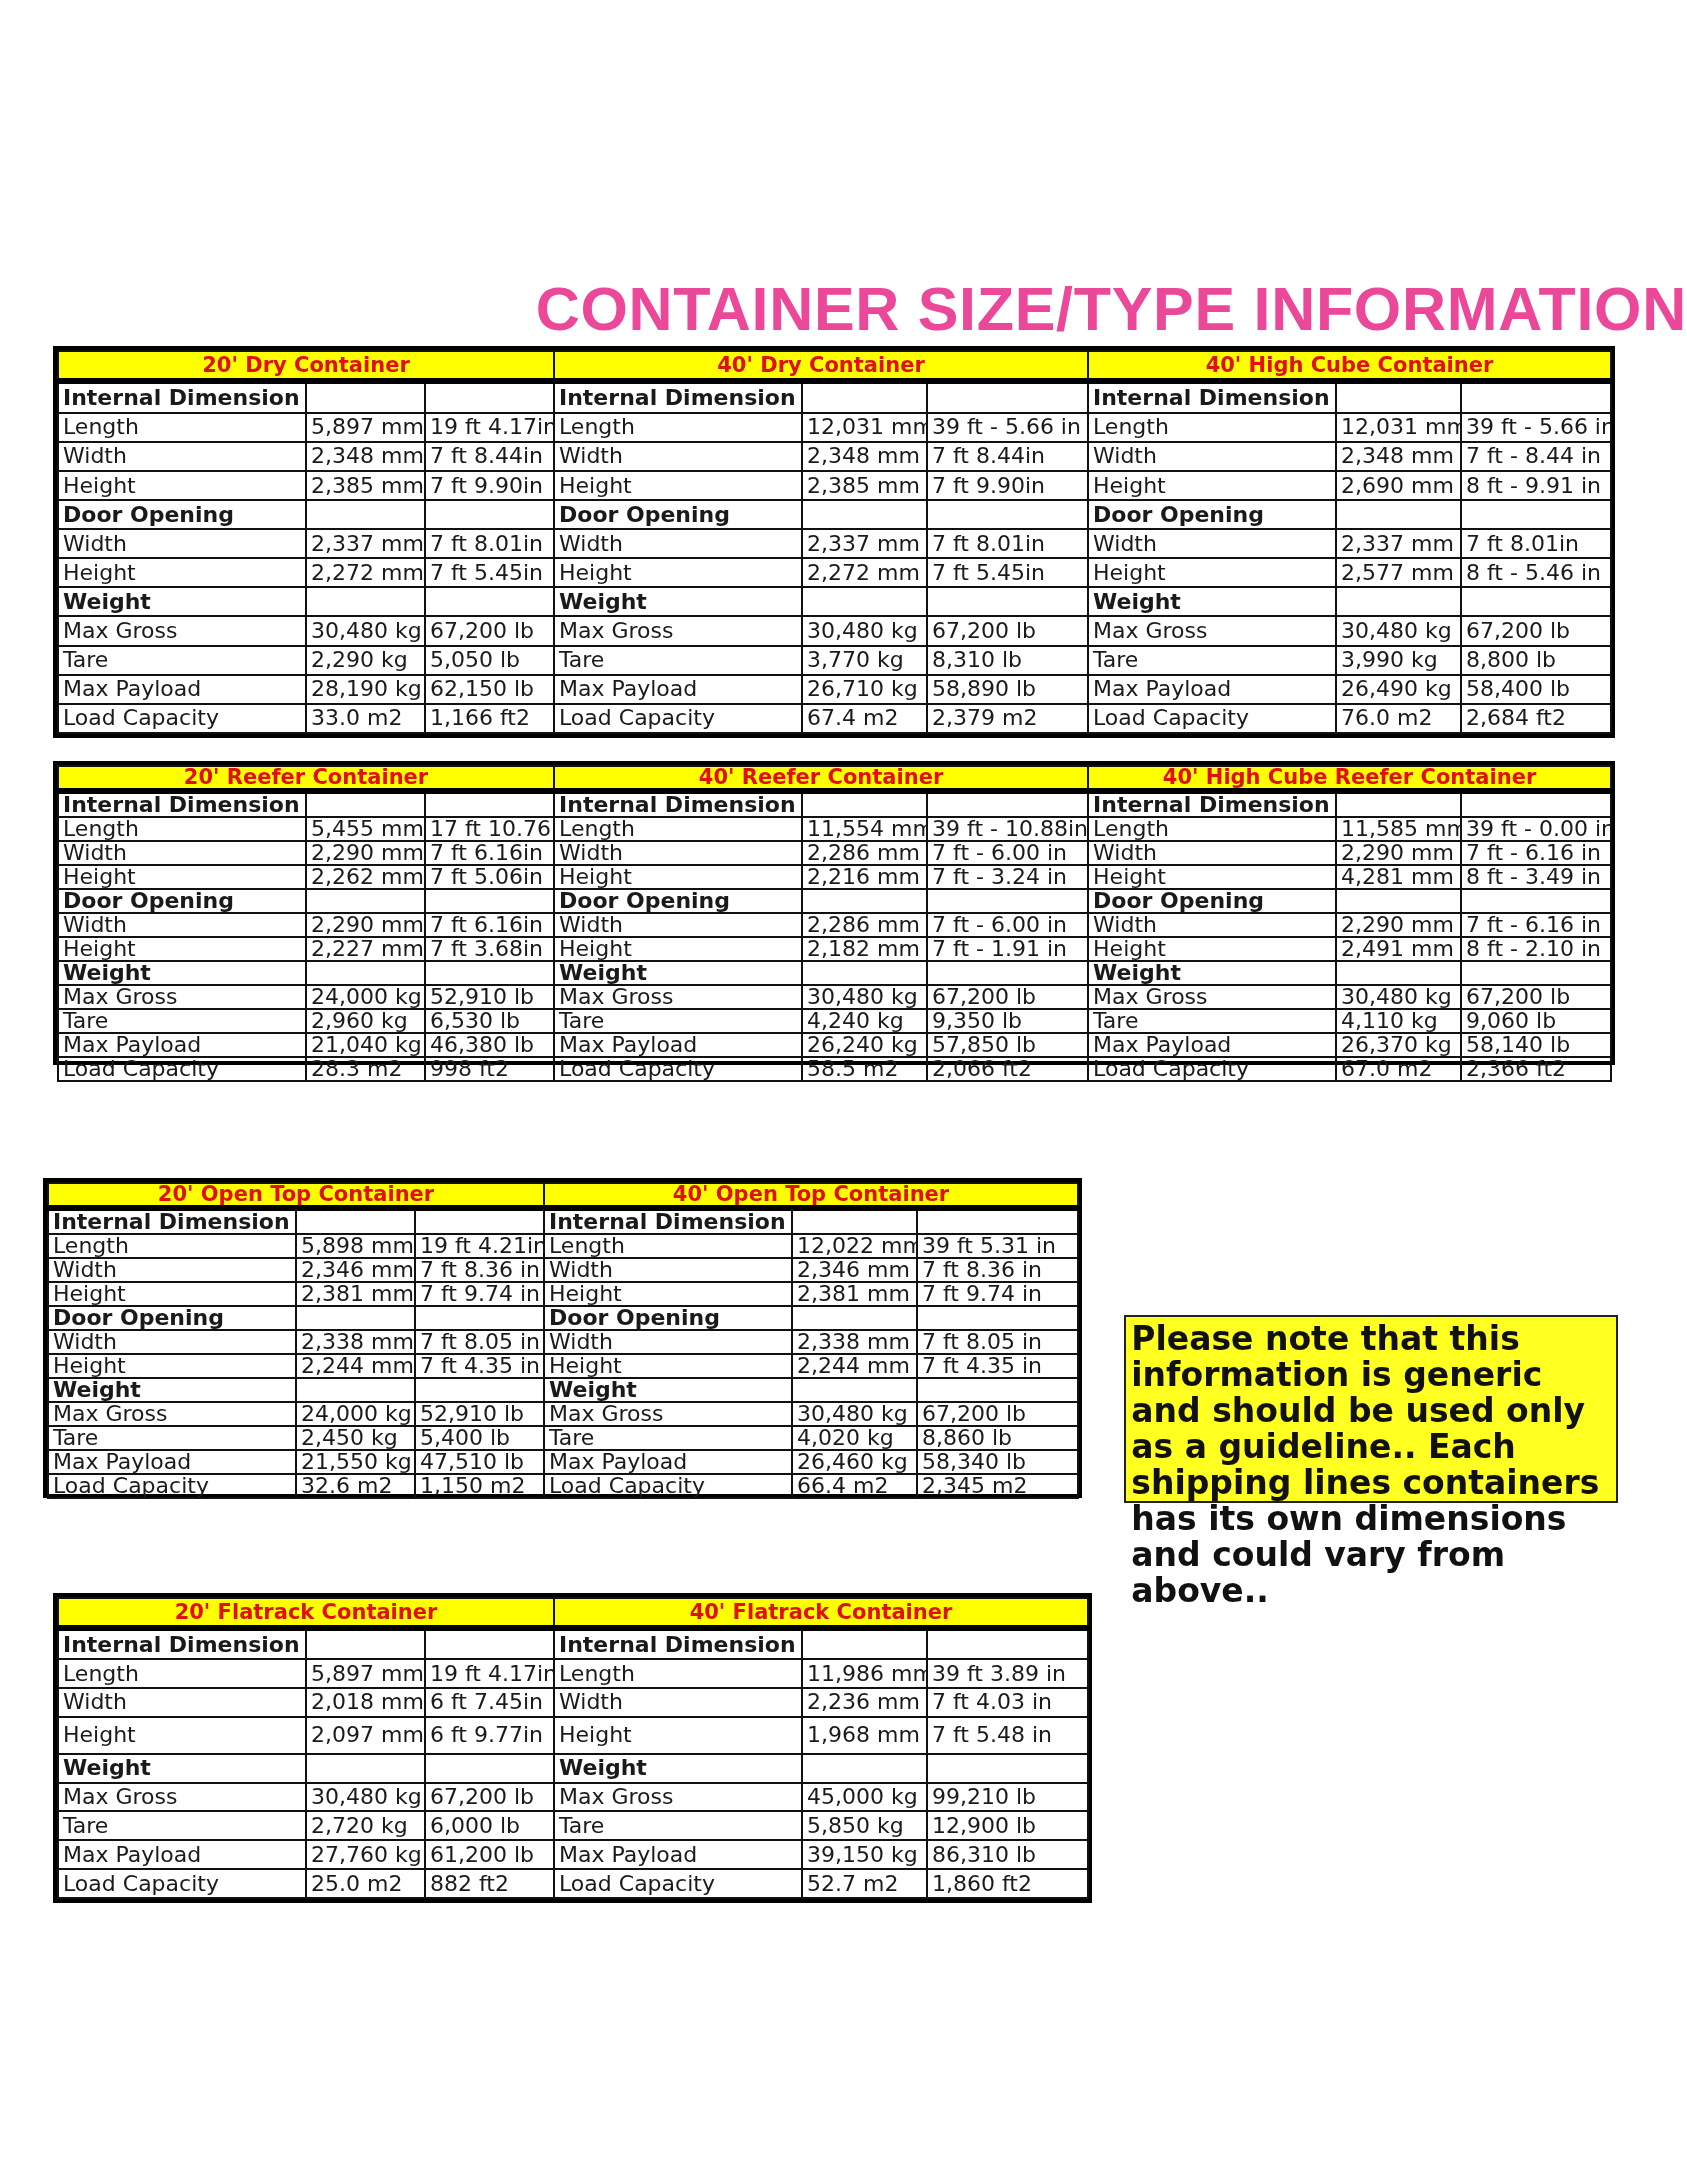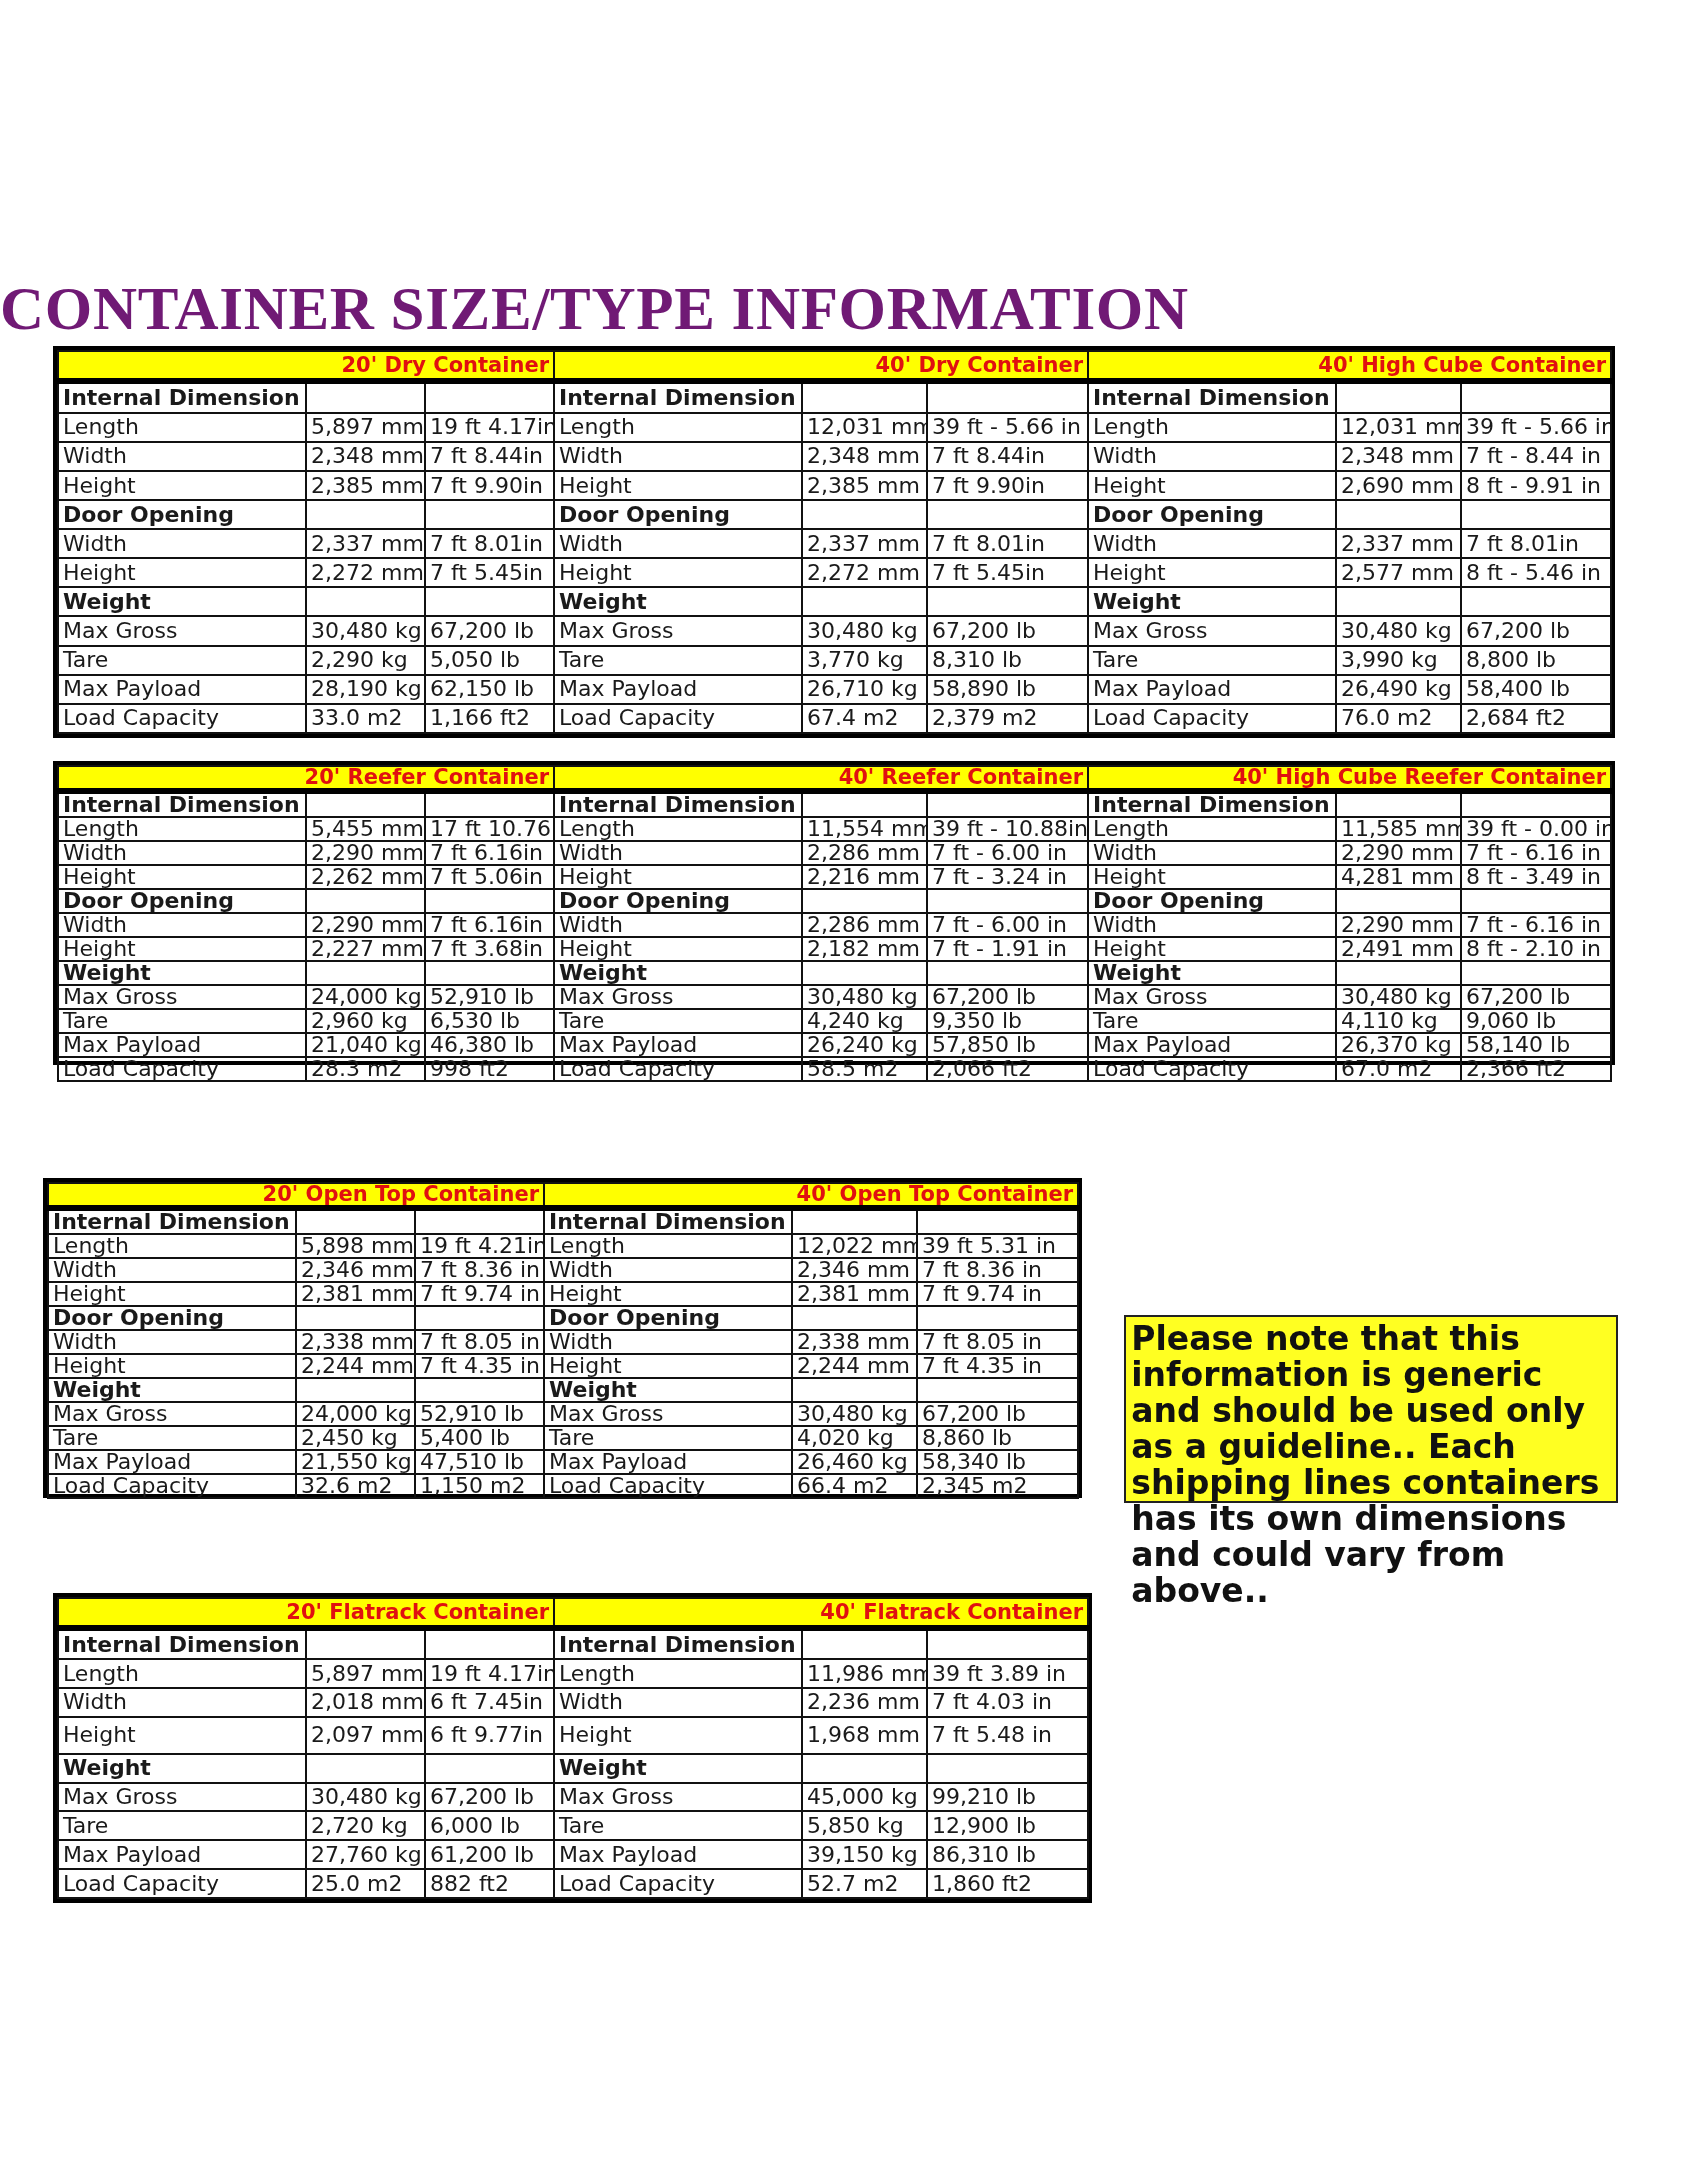--- a/index.html
+++ b/index.html
@@ -1,21 +1,21 @@
 <!DOCTYPE html>
 <html style="font-size:10.5px"><head>
 <meta charset="utf-8">
 <style>
   html, body { margin:0; padding:0; background:#ffffff; }
   body { width:1687px; height:2183px; position:relative; font-family:"DejaVu Sans", sans-serif; color:#111; overflow:hidden; }
-  .title { position:absolute; left:0; top:273px; width:1687px; text-align:left; font-family:Liberation Serif, serif; font-weight:bold; font-size:61px; letter-spacing:0.7px; color:#701a75; line-height:72px; }
+  .title { position:absolute; left:0; top:273px; width:1687px; text-align:right; font-family:Liberation Sans, sans-serif; font-weight:bold; font-size:61px; letter-spacing:0.7px; color:#ec4899; line-height:72px; }
   .block { position:absolute; border:4.6px solid #000; box-sizing:border-box; background:#fff; }
   .block table { border-collapse:collapse; width:100%; height:100%; table-layout:fixed; }
   .block td { border:2.6px solid #111; padding:0 4px; font-size:22px; line-height:1; white-space:nowrap; overflow:hidden; font-family:"DejaVu Sans", sans-serif; color:#1a1a1a; }
-  .block td.hdr { background:#ffff00; color:#e01010; font-weight:bold; text-align:right; font-size:21px; border-bottom:6px solid #000; }
+  .block td.hdr { background:#ffff00; color:#e01010; font-weight:bold; text-align:center; font-size:21px; border-bottom:6px solid #000; }
   .block td.sec { font-weight:bold; }
   .note { position:absolute; left:1124px; top:1315px; width:494px; height:188px; background:#ffff22; border:2.6px solid #222; box-sizing:border-box; padding:4px 5.3px; font-weight:bold; font-size:33px; line-height:36px; color:#111; font-family:"DejaVu Sans", sans-serif; }
 </style>
 </head>
 <body>
 
 <div class="title">CONTAINER SIZE/TYPE INFORMATION</div>
 
 <div id="blocks">
     <div class="block" style="left: 53px; top: 346px; width: 1562px; height: 392px;">

